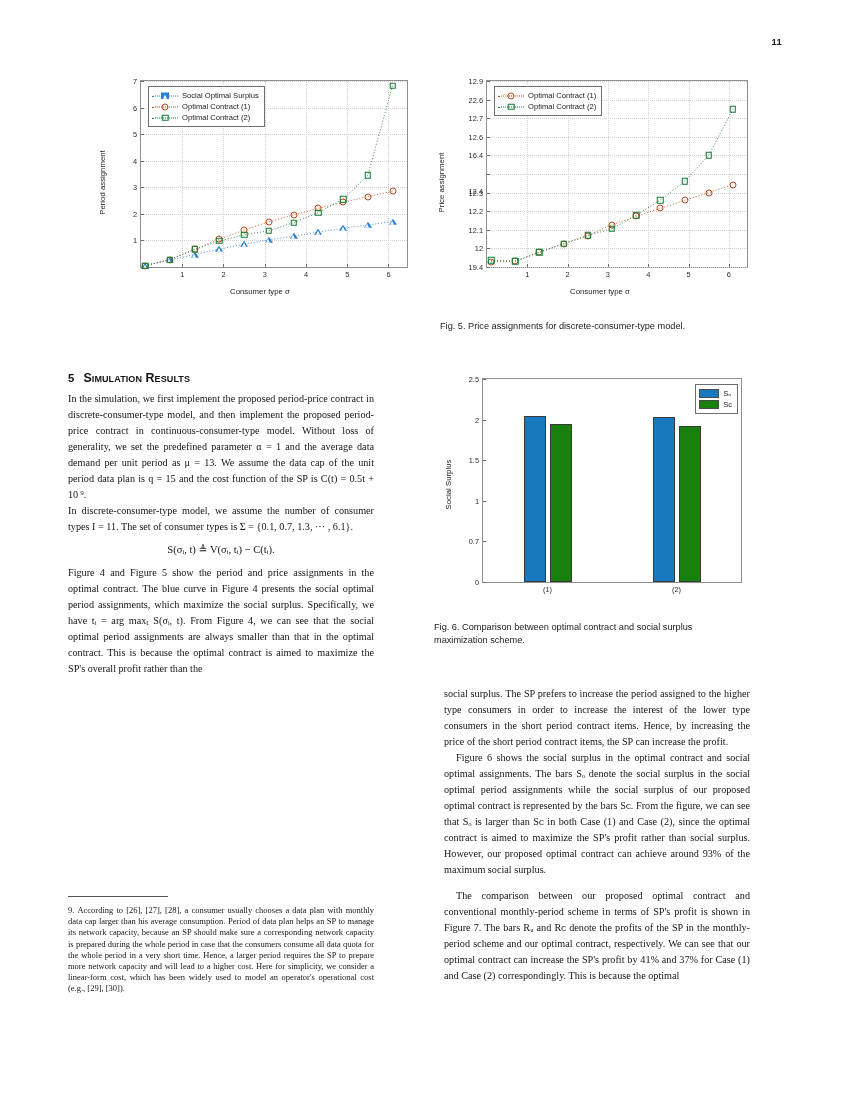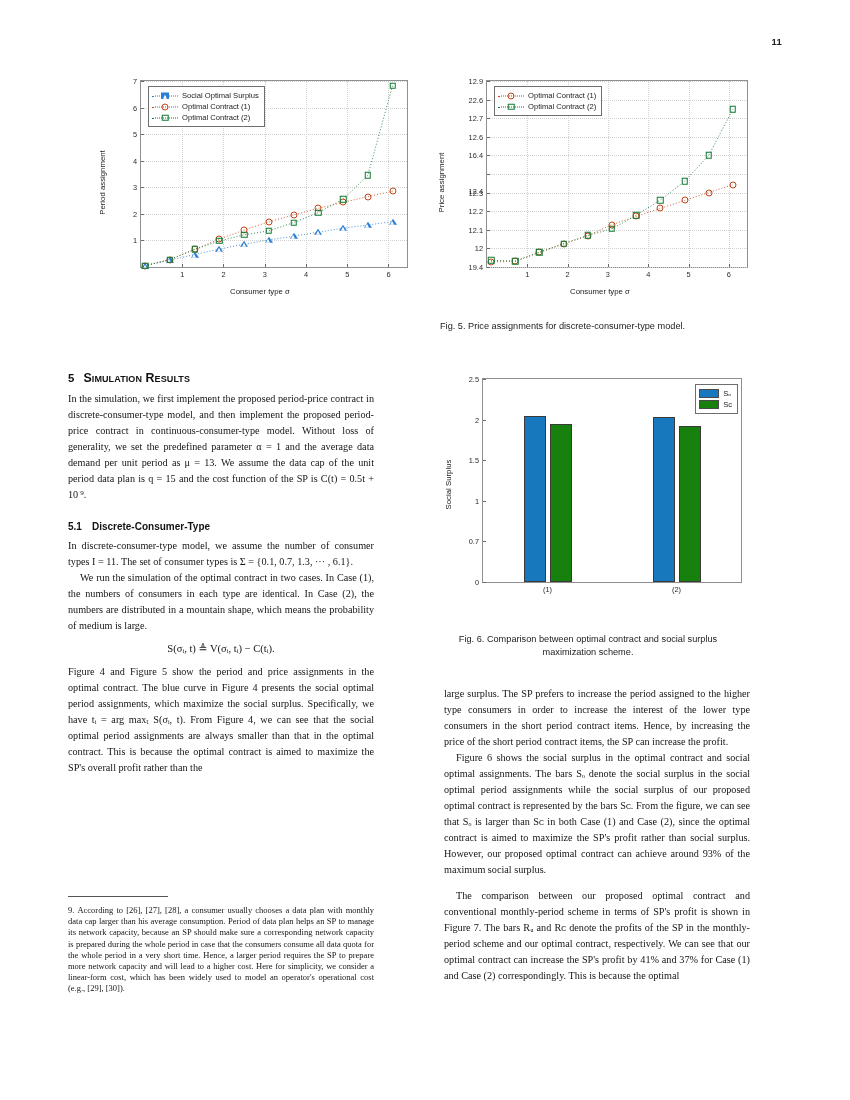--- a/index.html
+++ b/index.html
@@ -525,42 +525,38 @@
           <div class="legend-row">
             <div class="legend-swatch" style="background: rgb(24, 120, 190);"></div>
             <span class="legend-text">Sₒ</span>
           </div>
           <div class="legend-row">
             <div class="legend-swatch" style="background: rgb(24, 128, 12);"></div>
             <span class="legend-text">Sᴄ</span>
           </div>
         </div>
     </div>
-    <div class="fig-caption" style="margin-top:20px; width:308px;text-align:center;">Fig. 6. Comparison between optimal contract and social surplus maximization scheme.</div>
+    <div class="fig-caption" style="margin-top:8px; width:308px;">Fig. 6. Comparison between optimal contract and social surplus maximization scheme.</div>
   </div>
 
   <div class="col col-left" style="top:370px;">
     <h2 class="section">
       <span class="num">5</span><span class="smallcaps">Simulation Results</span>
     </h2>
     <p class="para">In the simulation, we first implement the proposed period-price contract in discrete-consumer-type model, and then implement the proposed period-price contract in continuous-consumer-type model. Without loss of generality, we set the predefined parameter α = 1 and the average data demand per unit period as μ = 13. We assume the data cap of the unit period data plan is q = 15 and the cost function of the SP is C(t) = 0.5t + 10 ⁹.</p>
 
-    <h3 class="subsection" style="margin-top:16px;">
-      <span class="num">5.1</span><span>Discrete-Consumer-Type</span>
-    </h3>
     <p class="para">In discrete-consumer-type model, we assume the number of consumer types I = 11. The set of consumer types is Σ = {0.1, 0.7, 1.3, ··· , 6.1}.</p>
-    <p class="para indent">We run the simulation of the optimal contract in two cases. In Case (1), the numbers of consumers in each type are identical. In Case (2), the numbers are distributed in a mountain shape, which means the probability of medium is large.</p>
     <div class="eq">S(σᵢ, t) ≜ V(σᵢ, tᵢ) − C(tᵢ).</div>
     <p class="para">Figure 4 and Figure 5 show the period and price assignments in the optimal contract. The blue curve in Figure 4 presents the social optimal period assignments, which maximize the social surplus. Specifically, we have tᵢ = arg maxₜ S(σᵢ, t). From Figure 4, we can see that the social optimal period assignments are always smaller than that in the optimal contract. This is because the optimal contract is aimed to maximize the SP's overall profit rather than the</p>
   </div>
 
   <div class="footnote-rule" style="top:896px;"></div>
   <div class="footnote" style="top:905px;">
     <span class="fn-num">9.</span><span>According to [26], [27], [28], a consumer usually chooses a data plan with monthly data cap larger than his average consumption. Period of data plan helps an SP to manage its network capacity, because an SP should make sure a corresponding network capacity is prepared during the whole period in case that the consumers consume all data quota for the whole period in a very short time. Hence, a larger period requires the SP to prepare more network capacity and will lead to a higher cost. Here for simplicity, we consider a linear-form cost, which has been widely used to model an operator's operational cost (e.g., [29], [30]).</span>
   </div>
 
   <div class="col col-right" style="top:686px;">
-    <p class="para">large surplus. The SP prefers to increase the period assigned to the higher type consumers in order to increase the interest of the lower type consumers in the short period contract items. Hence, by increasing the price of the short period contract items, the SP can increase the profit.</p>
+    <p class="para">social surplus. The SP prefers to increase the period assigned to the higher type consumers in order to increase the interest of the lower type consumers in the short period contract items. Hence, by increasing the price of the short period contract items, the SP can increase the profit.</p>
     <p class="para indent">Figure 6 shows the social surplus in the optimal contract and social optimal assignments. The bars Sₒ denote the social surplus in the social optimal period assignments while the social surplus of our proposed optimal contract is represented by the bars Sᴄ. From the figure, we can see that Sₒ is larger than Sᴄ in both Case (1) and Case (2), since the optimal contract is aimed to maximize the SP's profit rather than social surplus. However, our proposed optimal contract can achieve around 93% of the maximum social surplus.</p>
     <p class="para indent" style="margin-top:10px;">The comparison between our proposed optimal contract and conventional monthly-period scheme in terms of SP's profit is shown in Figure 7. The bars Rᵤ and Rᴄ denote the profits of the SP in the monthly-period scheme and our optimal contract, respectively. We can see that our optimal contract can increase the SP's profit by 41% and 37% for Case (1) and Case (2) correspondingly. This is because the optimal</p>
   </div>
 
 </div>
 
 </body></html>

